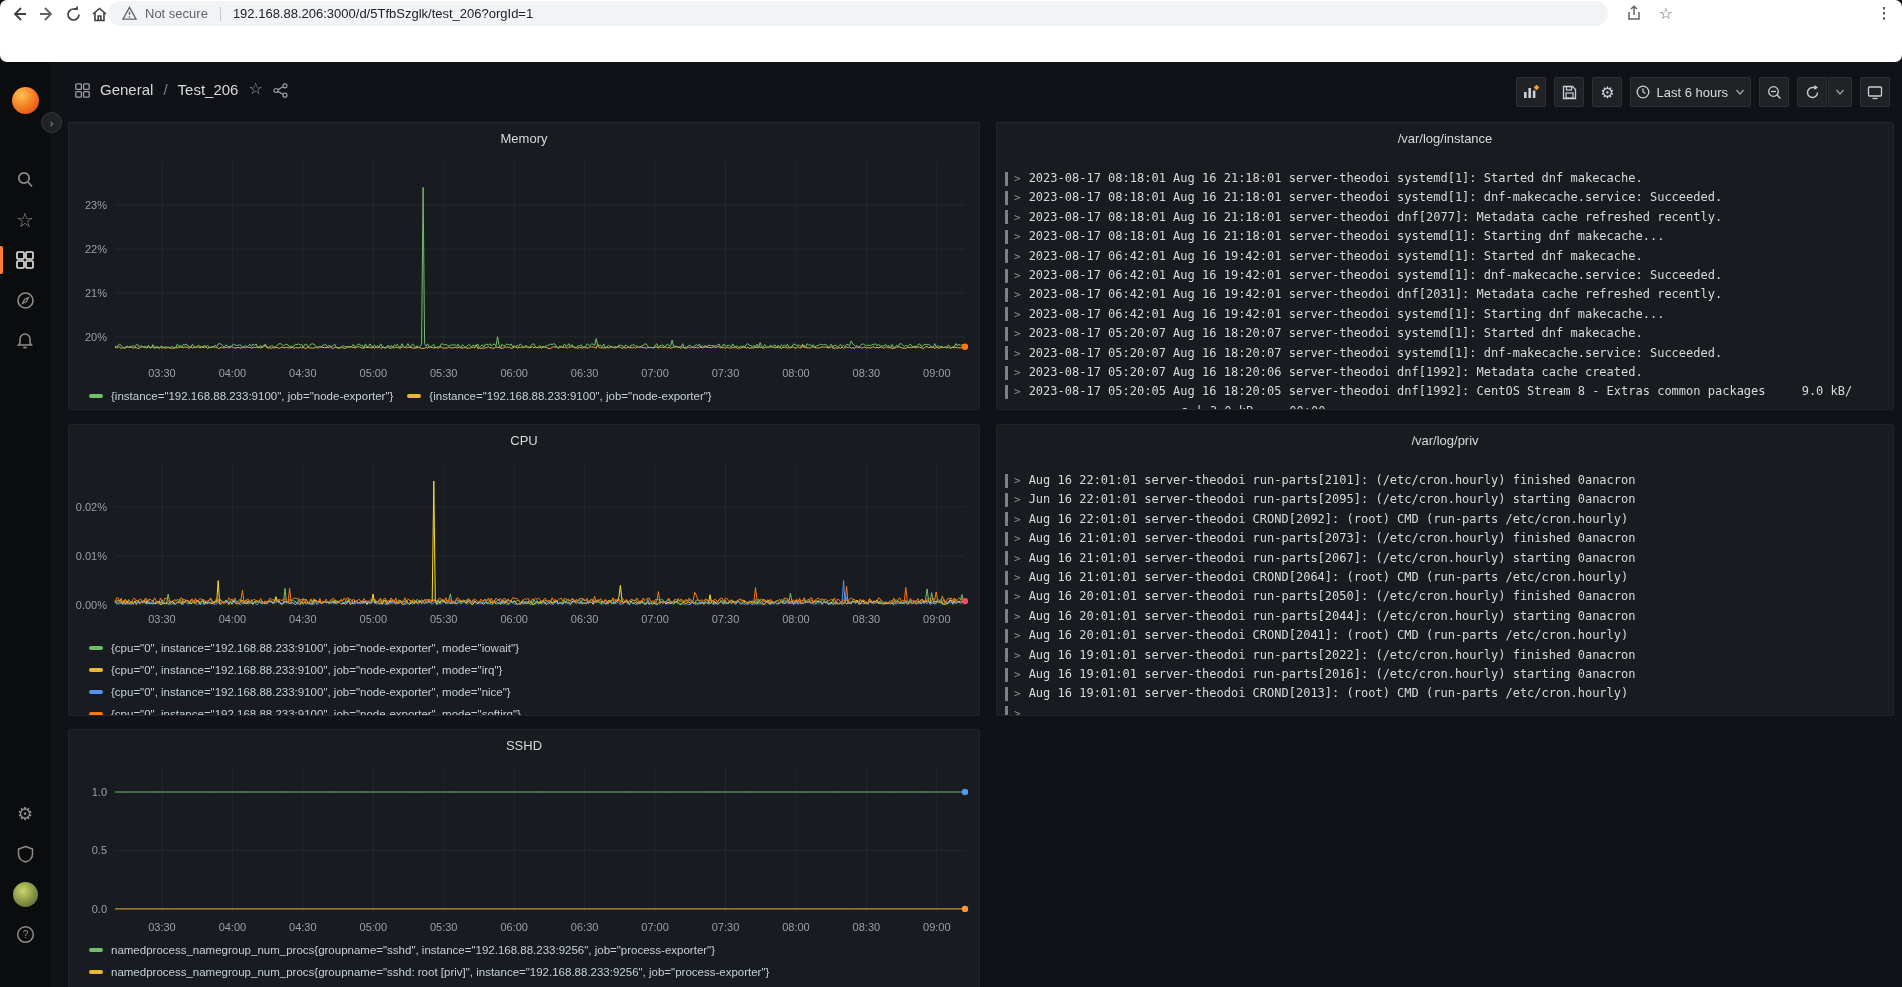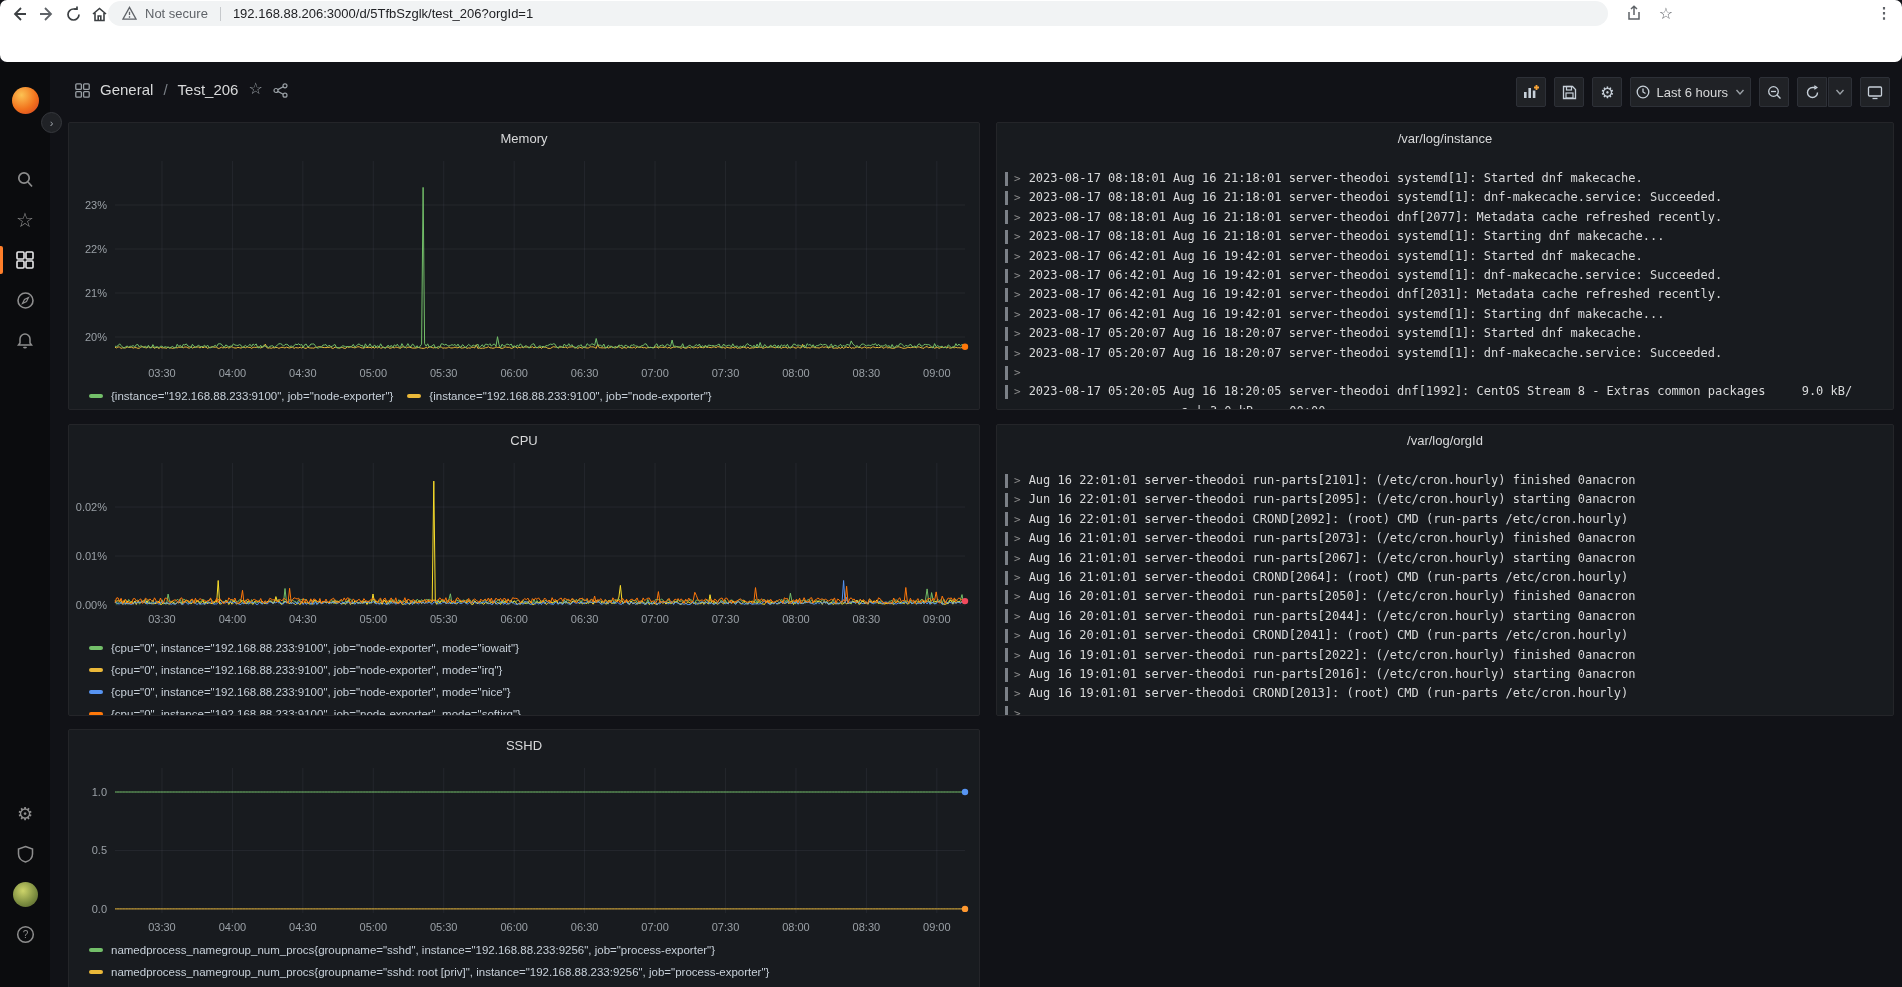--- a/index.html
+++ b/index.html
@@ -308,21 +308,21 @@
         <div class="log-row"><span class="lvl"></span><span class="chev">&gt;</span><span>2023-08-17 08:18:01 Aug 16 21:18:01 server-theodoi systemd[1]: Started dnf makecache.</span></div>
         <div class="log-row"><span class="lvl"></span><span class="chev">&gt;</span><span>2023-08-17 08:18:01 Aug 16 21:18:01 server-theodoi systemd[1]: dnf-makecache.service: Succeeded.</span></div>
         <div class="log-row"><span class="lvl"></span><span class="chev">&gt;</span><span>2023-08-17 08:18:01 Aug 16 21:18:01 server-theodoi dnf[2077]: Metadata cache refreshed recently.</span></div>
         <div class="log-row"><span class="lvl"></span><span class="chev">&gt;</span><span>2023-08-17 08:18:01 Aug 16 21:18:01 server-theodoi systemd[1]: Starting dnf makecache...</span></div>
         <div class="log-row"><span class="lvl"></span><span class="chev">&gt;</span><span>2023-08-17 06:42:01 Aug 16 19:42:01 server-theodoi systemd[1]: Started dnf makecache.</span></div>
         <div class="log-row"><span class="lvl"></span><span class="chev">&gt;</span><span>2023-08-17 06:42:01 Aug 16 19:42:01 server-theodoi systemd[1]: dnf-makecache.service: Succeeded.</span></div>
         <div class="log-row"><span class="lvl"></span><span class="chev">&gt;</span><span>2023-08-17 06:42:01 Aug 16 19:42:01 server-theodoi dnf[2031]: Metadata cache refreshed recently.</span></div>
         <div class="log-row"><span class="lvl"></span><span class="chev">&gt;</span><span>2023-08-17 06:42:01 Aug 16 19:42:01 server-theodoi systemd[1]: Starting dnf makecache...</span></div>
         <div class="log-row"><span class="lvl"></span><span class="chev">&gt;</span><span>2023-08-17 05:20:07 Aug 16 18:20:07 server-theodoi systemd[1]: Started dnf makecache.</span></div>
         <div class="log-row"><span class="lvl"></span><span class="chev">&gt;</span><span>2023-08-17 05:20:07 Aug 16 18:20:07 server-theodoi systemd[1]: dnf-makecache.service: Succeeded.</span></div>
-        <div class="log-row"><span class="lvl"></span><span class="chev">&gt;</span></div>
+        <div class="log-row"><span class="lvl"></span><span class="chev">&gt;</span><span>2023-08-17 05:20:07 Aug 16 18:20:06 server-theodoi dnf[1992]: Metadata cache created.</span></div>
         <div class="log-row"><span class="lvl"></span><span class="chev">&gt;</span><span>2023-08-17 05:20:05 Aug 16 18:20:05 server-theodoi dnf[1992]: CentOS Stream 8 - Extras common packages     9.0 kB/</span></div>
         <div class="log-wrap">s | 3.0 kB     00:00</div>
       </div>
   </div>
 
   <div class="panel" id="p-cpu">
     <div class="ptitle">CPU</div>
     <div class="chart" id="c-cpu"><svg width="910" height="176">
           <line x1="92.96132596685084" x2="92.96132596685084" y1="8" y2="150" stroke="rgba(204,204,220,0.07)"></line>
           <text x="92.96132596685084" y="168" text-anchor="middle" font-size="11" fill="#9aa0a6">03:30</text>
@@ -374,21 +374,21 @@
           <span>{cpu="0", instance="192.168.88.233:9100", job="node-exporter", mode="nice"}</span>
         </div>
         <div class="legend-item">
           <span class="swatch" style="background: rgb(255, 120, 10);"></span>
           <span>{cpu="0", instance="192.168.88.233:9100", job="node-exporter", mode="softirq"}</span>
         </div>
       </div>
   </div>
 
   <div class="panel" id="p-crond">
-    <div class="ptitle">/var/log/orgId</div>
+    <div class="ptitle">/var/log/priv</div>
     <div class="log-body">
         <div class="log-row"><span class="lvl"></span><span class="chev">&gt;</span><span>Aug 16 22:01:01 server-theodoi run-parts[2101]: (/etc/cron.hourly) finished 0anacron</span></div>
         <div class="log-row"><span class="lvl"></span><span class="chev">&gt;</span><span>Jun 16 22:01:01 server-theodoi run-parts[2095]: (/etc/cron.hourly) starting 0anacron</span></div>
         <div class="log-row"><span class="lvl"></span><span class="chev">&gt;</span><span>Aug 16 22:01:01 server-theodoi CROND[2092]: (root) CMD (run-parts /etc/cron.hourly)</span></div>
         <div class="log-row"><span class="lvl"></span><span class="chev">&gt;</span><span>Aug 16 21:01:01 server-theodoi run-parts[2073]: (/etc/cron.hourly) finished 0anacron</span></div>
         <div class="log-row"><span class="lvl"></span><span class="chev">&gt;</span><span>Aug 16 21:01:01 server-theodoi run-parts[2067]: (/etc/cron.hourly) starting 0anacron</span></div>
         <div class="log-row"><span class="lvl"></span><span class="chev">&gt;</span><span>Aug 16 21:01:01 server-theodoi CROND[2064]: (root) CMD (run-parts /etc/cron.hourly)</span></div>
         <div class="log-row"><span class="lvl"></span><span class="chev">&gt;</span><span>Aug 16 20:01:01 server-theodoi run-parts[2050]: (/etc/cron.hourly) finished 0anacron</span></div>
         <div class="log-row"><span class="lvl"></span><span class="chev">&gt;</span><span>Aug 16 20:01:01 server-theodoi run-parts[2044]: (/etc/cron.hourly) starting 0anacron</span></div>
         <div class="log-row"><span class="lvl"></span><span class="chev">&gt;</span><span>Aug 16 20:01:01 server-theodoi CROND[2041]: (root) CMD (run-parts /etc/cron.hourly)</span></div>

